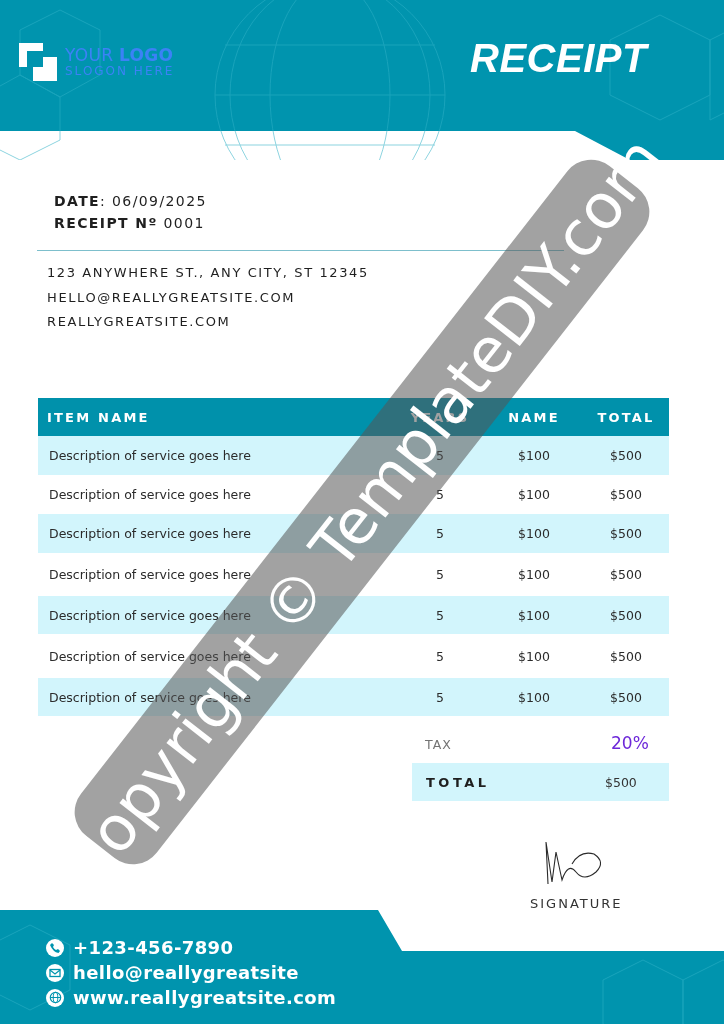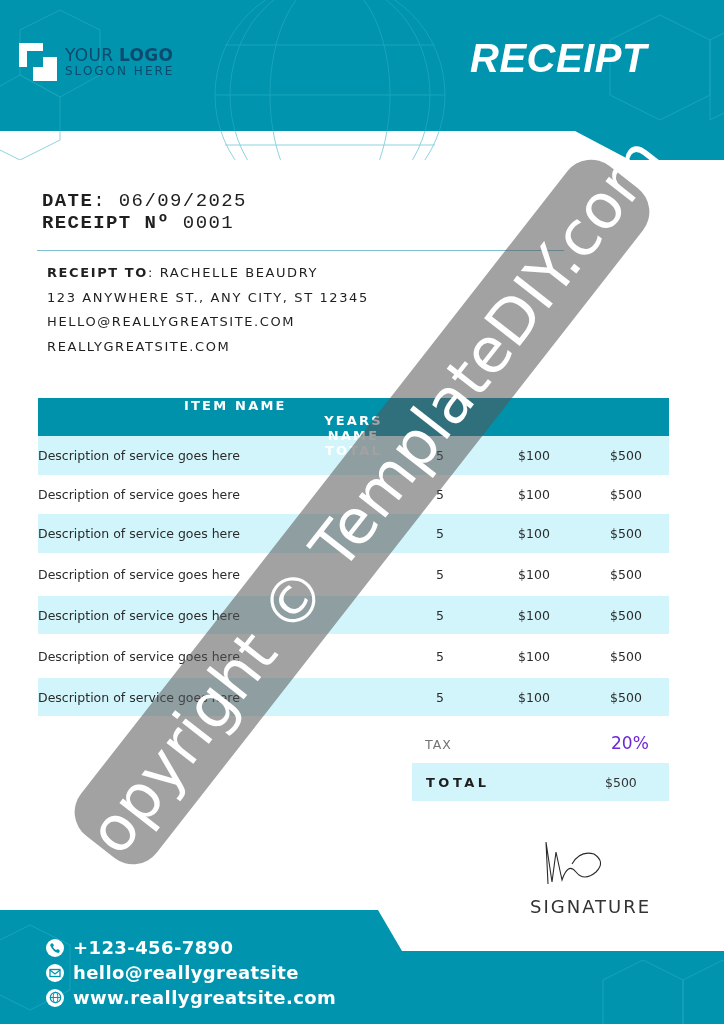--- a/index.html
+++ b/index.html
@@ -1,48 +1,48 @@
 <!DOCTYPE html>
 <html><head>
 <meta charset="utf-8">
 <style>
   * { margin:0; padding:0; box-sizing:border-box; }
   body { width:724px; height:1024px; position:relative; overflow:hidden; background:#ffffff; font-family:"DejaVu Sans", sans-serif; color:#1f1f1f; }
   .header { position:absolute; left:0; top:0; width:724px; height:160px; }
   .header svg { position:absolute; left:0; top:0; }
-  .logo { position:absolute; left:19px; top:43px; display:flex; align-items:center; gap:8px; color:#0c4a6e; }
+  .logo { position:absolute; left:19px; top:43px; display:flex; align-items:center; gap:8px; color:#3b82f6; }
   .logo-mark { width:38px; height:38px; position:relative; }
   .logo-mark .a { position:absolute; left:0; top:0; width:24px; height:24px; background:#fff; }
   .logo-mark .b { position:absolute; left:14px; top:14px; width:24px; height:24px; background:#fff; }
   .logo-mark .c { position:absolute; left:8px; top:8px; width:16px; height:16px; background:#0094ae; }
   .logo-text .l1 { font-size:17px; line-height:18px; letter-spacing:0.3px; }
   .logo-text .l1 b { font-weight:bold; }
   .logo-text .l2 { font-size:12px; letter-spacing:2px; line-height:14px; }
   .title { position:absolute; left:470px; top:36px; color:#fff; font-size:40px; font-weight:bold; letter-spacing:0.5px; font-family:"Liberation Sans", sans-serif;font-style:italic; }
-  .meta { position:absolute; left:42px; top:190px; font-size:19px; letter-spacing:1.4px; line-height:22px;font-family:Liberation Mono, monospace; }
+  .meta { position:absolute; left:54px; top:190px; font-size:14px; letter-spacing:1.4px; line-height:22px; }
   .meta b { font-weight:bold; }
   .divider { position:absolute; left:37px; top:250px; width:527px; height:1px; background:#7dbfcc; }
   .billto { position:absolute; left:47px; top:261px; font-size:13px; letter-spacing:1.6px; line-height:24.5px; }
   .billto b { font-weight:bold; }
   .table { position:absolute; left:38px; top:398px; width:631px; }
-  .thead { height:38px; background:#0091ab; color:#fff; display:flex; align-items:center; font-weight:bold; font-size:13px; letter-spacing:2.2px;flex-direction:column; }
+  .thead { height:38px; background:#0091ab; color:#fff; display:flex; align-items:center; font-weight:bold; font-size:13px; letter-spacing:2.2px; }
   .row { display:flex; align-items:center; font-size:12.5px; color:#2b2b2b; }
   .row.alt { background:#d2f5fc; }
-  .c-name { width:357px; }
+  .c-name { width:357px; padding-left:11px; }
   .c-years { width:90px; text-align:center; }
   .c-price { width:98px; text-align:center; }
   .c-total { width:86px; text-align:center; }
   .thead .c-name { padding-left:9px; }
   .tax { position:absolute; left:425px; top:737px; font-size:12.5px; letter-spacing:1px; color:#737373; }
   .taxv { position:absolute; left:611px; top:733px; font-size:17px; color:#6d28d9; }
   .totalbox { position:absolute; left:412px; top:763px; width:257px; height:38px; background:#d2f5fc; display:flex; align-items:center; }
   .totalbox .lbl { margin-left:14px; font-weight:bold; font-size:13px; letter-spacing:3.5px; }
   .totalbox .val { position:absolute; left:193px; font-size:12.5px; color:#333; }
   .signature { position:absolute; left:540px; top:832px; }
-  .siglabel { position:absolute; left:530px; top:896px; font-size:18px; letter-spacing:2px; color:#333; }
+  .siglabel { position:absolute; left:530px; top:896px; font-size:13px; letter-spacing:2px; color:#333; }
   .footer { position:absolute; left:0; top:900px; width:724px; height:124px; }
   .footer svg { position:absolute; left:0; top:0; }
   .contacts { position:absolute; left:46px; top:935px; color:#fff; font-weight:bold; font-size:18px; letter-spacing:0.4px; }
   .contact { display:flex; align-items:center; gap:9px; height:25px; }
   .cicon { width:18px; height:18px; border-radius:50%; background:#fff; display:flex; align-items:center; justify-content:center; }
   .watermark { position:absolute; left:0; top:0; width:724px; height:1024px; pointer-events:none; }
 </style>
 </head>
 <body>
 
@@ -76,21 +76,20 @@
   <div class="title">RECEIPT</div>
 </div>
 
 <div class="meta">
   <div><b>DATE</b><span>: 06/09/2025</span></div>
   <div><b>RECEIPT Nº</b><span> 0001</span></div>
 </div>
 <div class="divider"></div>
 
 <div class="billto">
-  <div><b>RECEIPT TO</b><span>: RACHELLE BEAUDRY</span></div>
   <div>123 ANYWHERE ST., ANY CITY, ST 12345</div>
   <div>HELLO@REALLYGREATSITE.COM</div>
   <div>REALLYGREATSITE.COM</div>
 </div>
 
 <div class="table">
   <div class="thead">
     <div class="c-name">ITEM NAME</div>
     <div class="c-years">YEARS</div>
     <div class="c-price">NAME</div>

